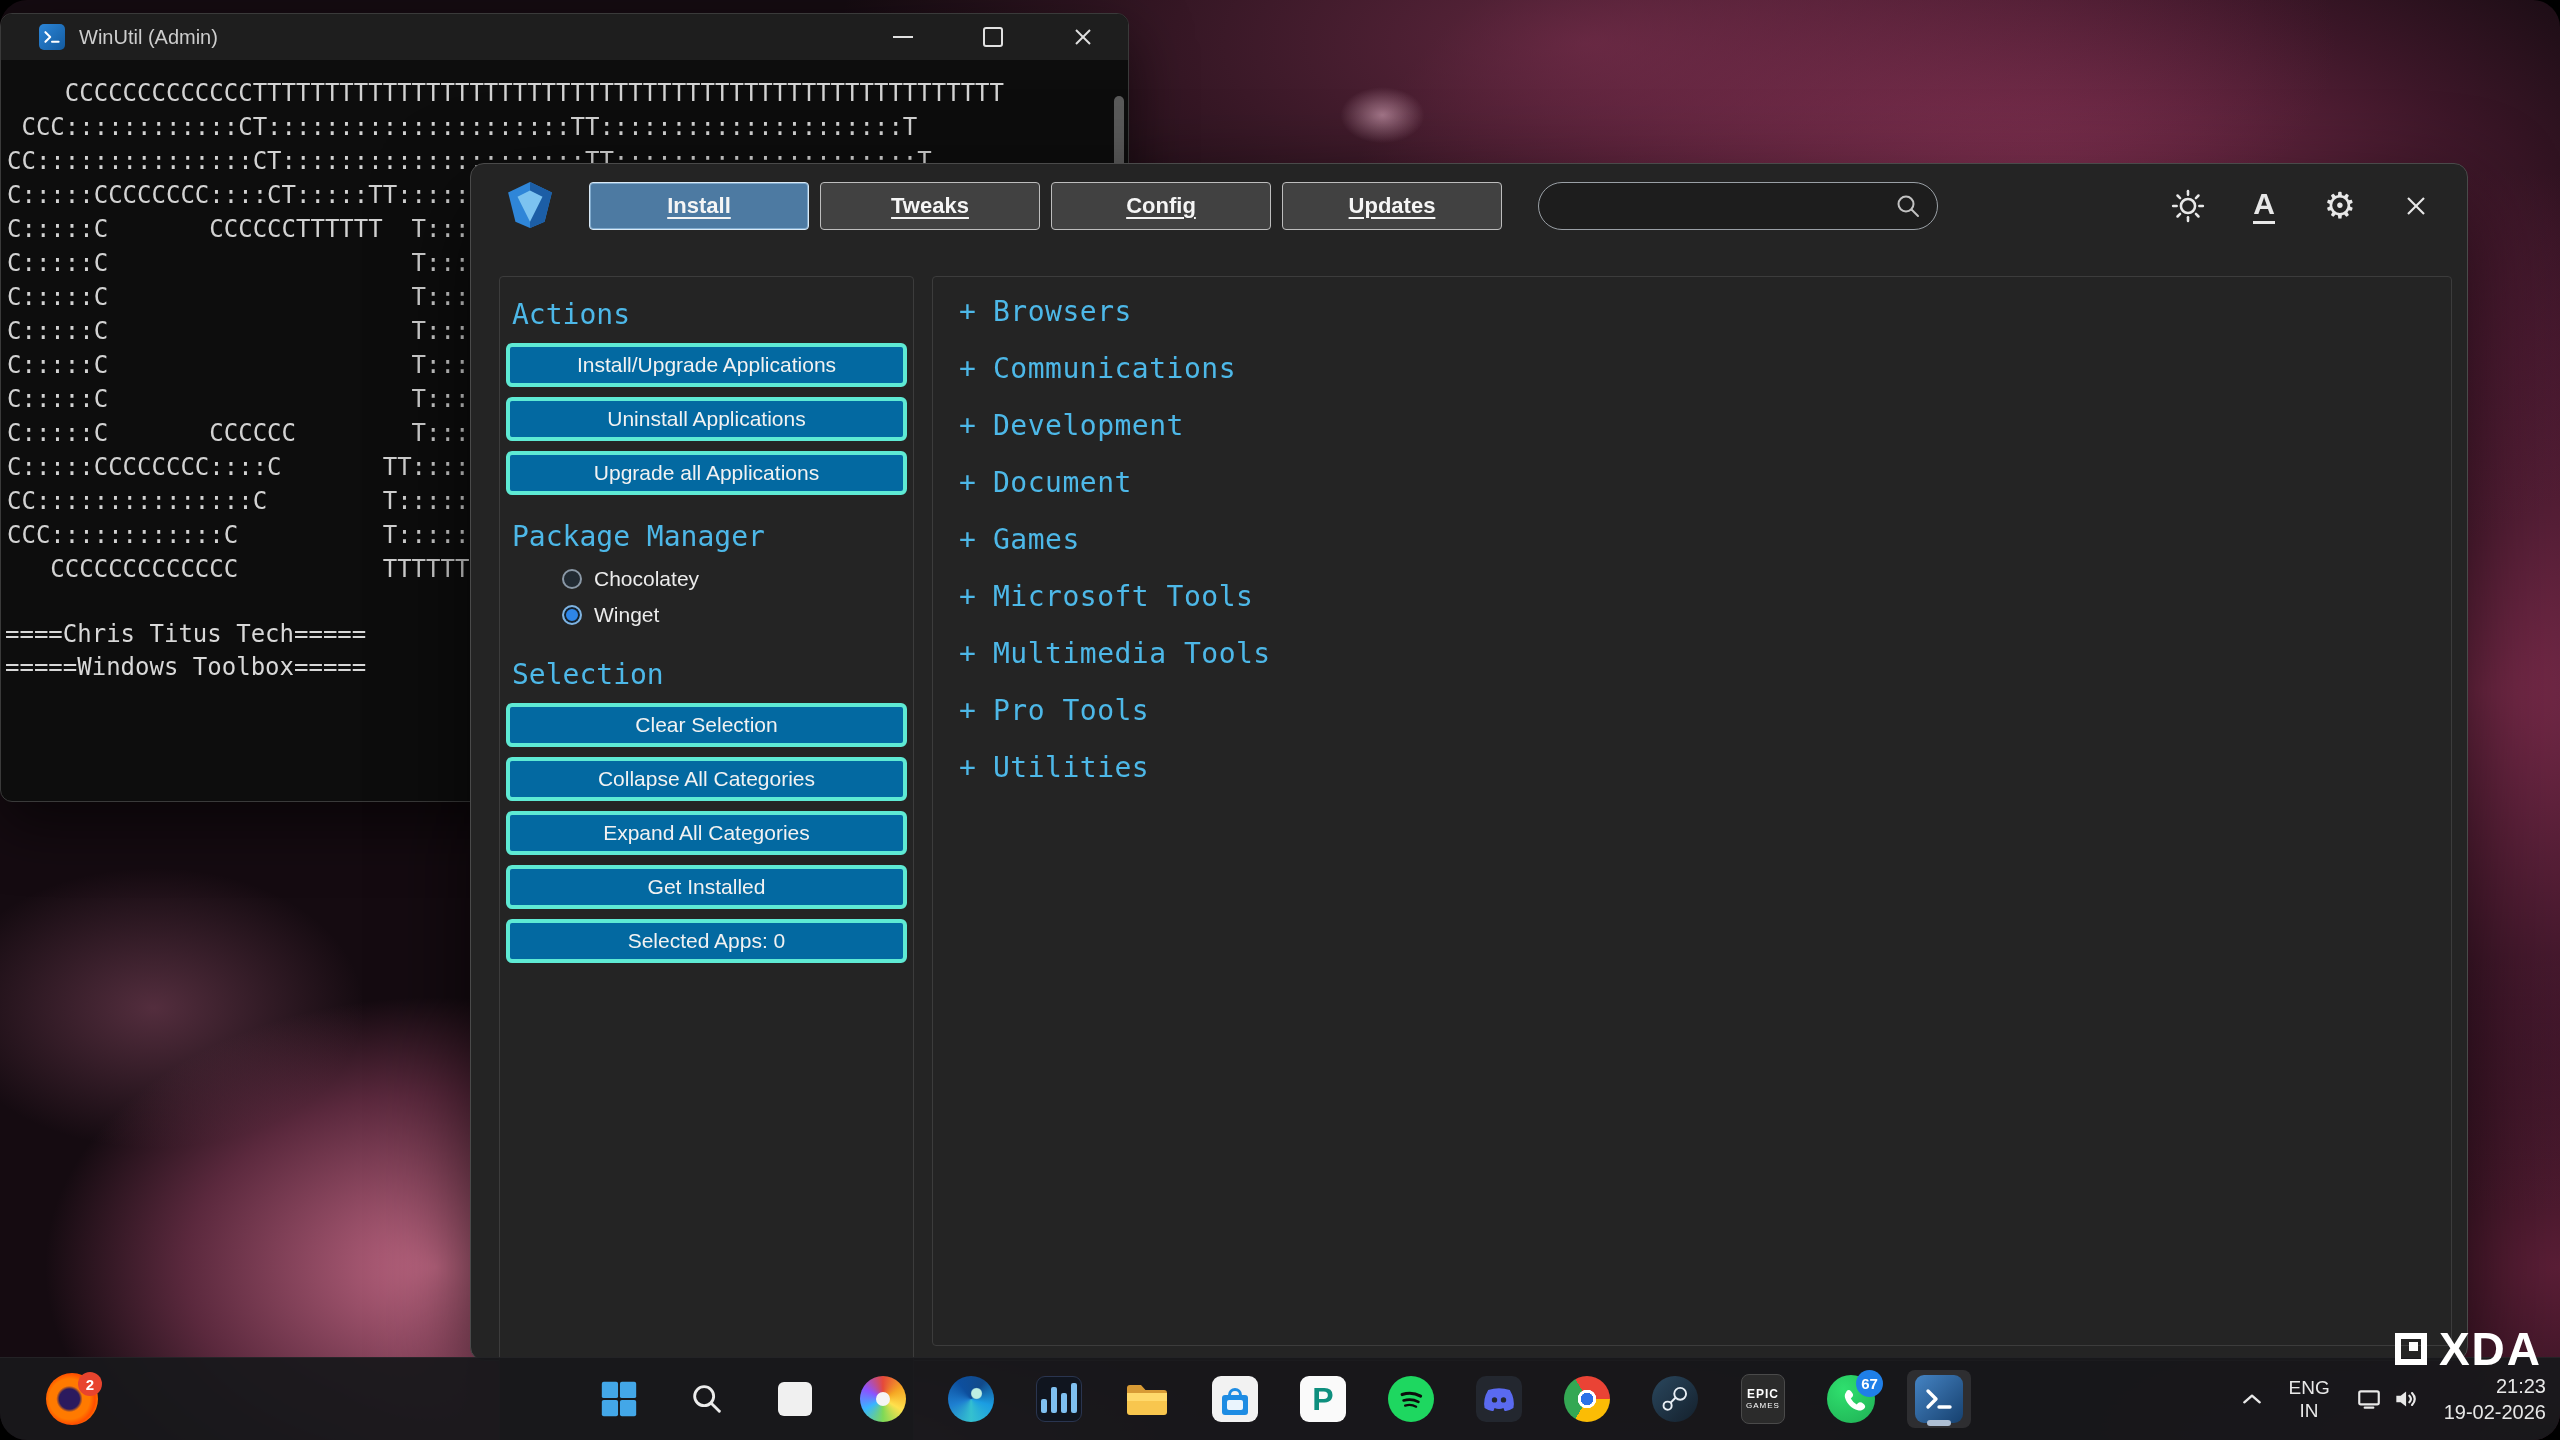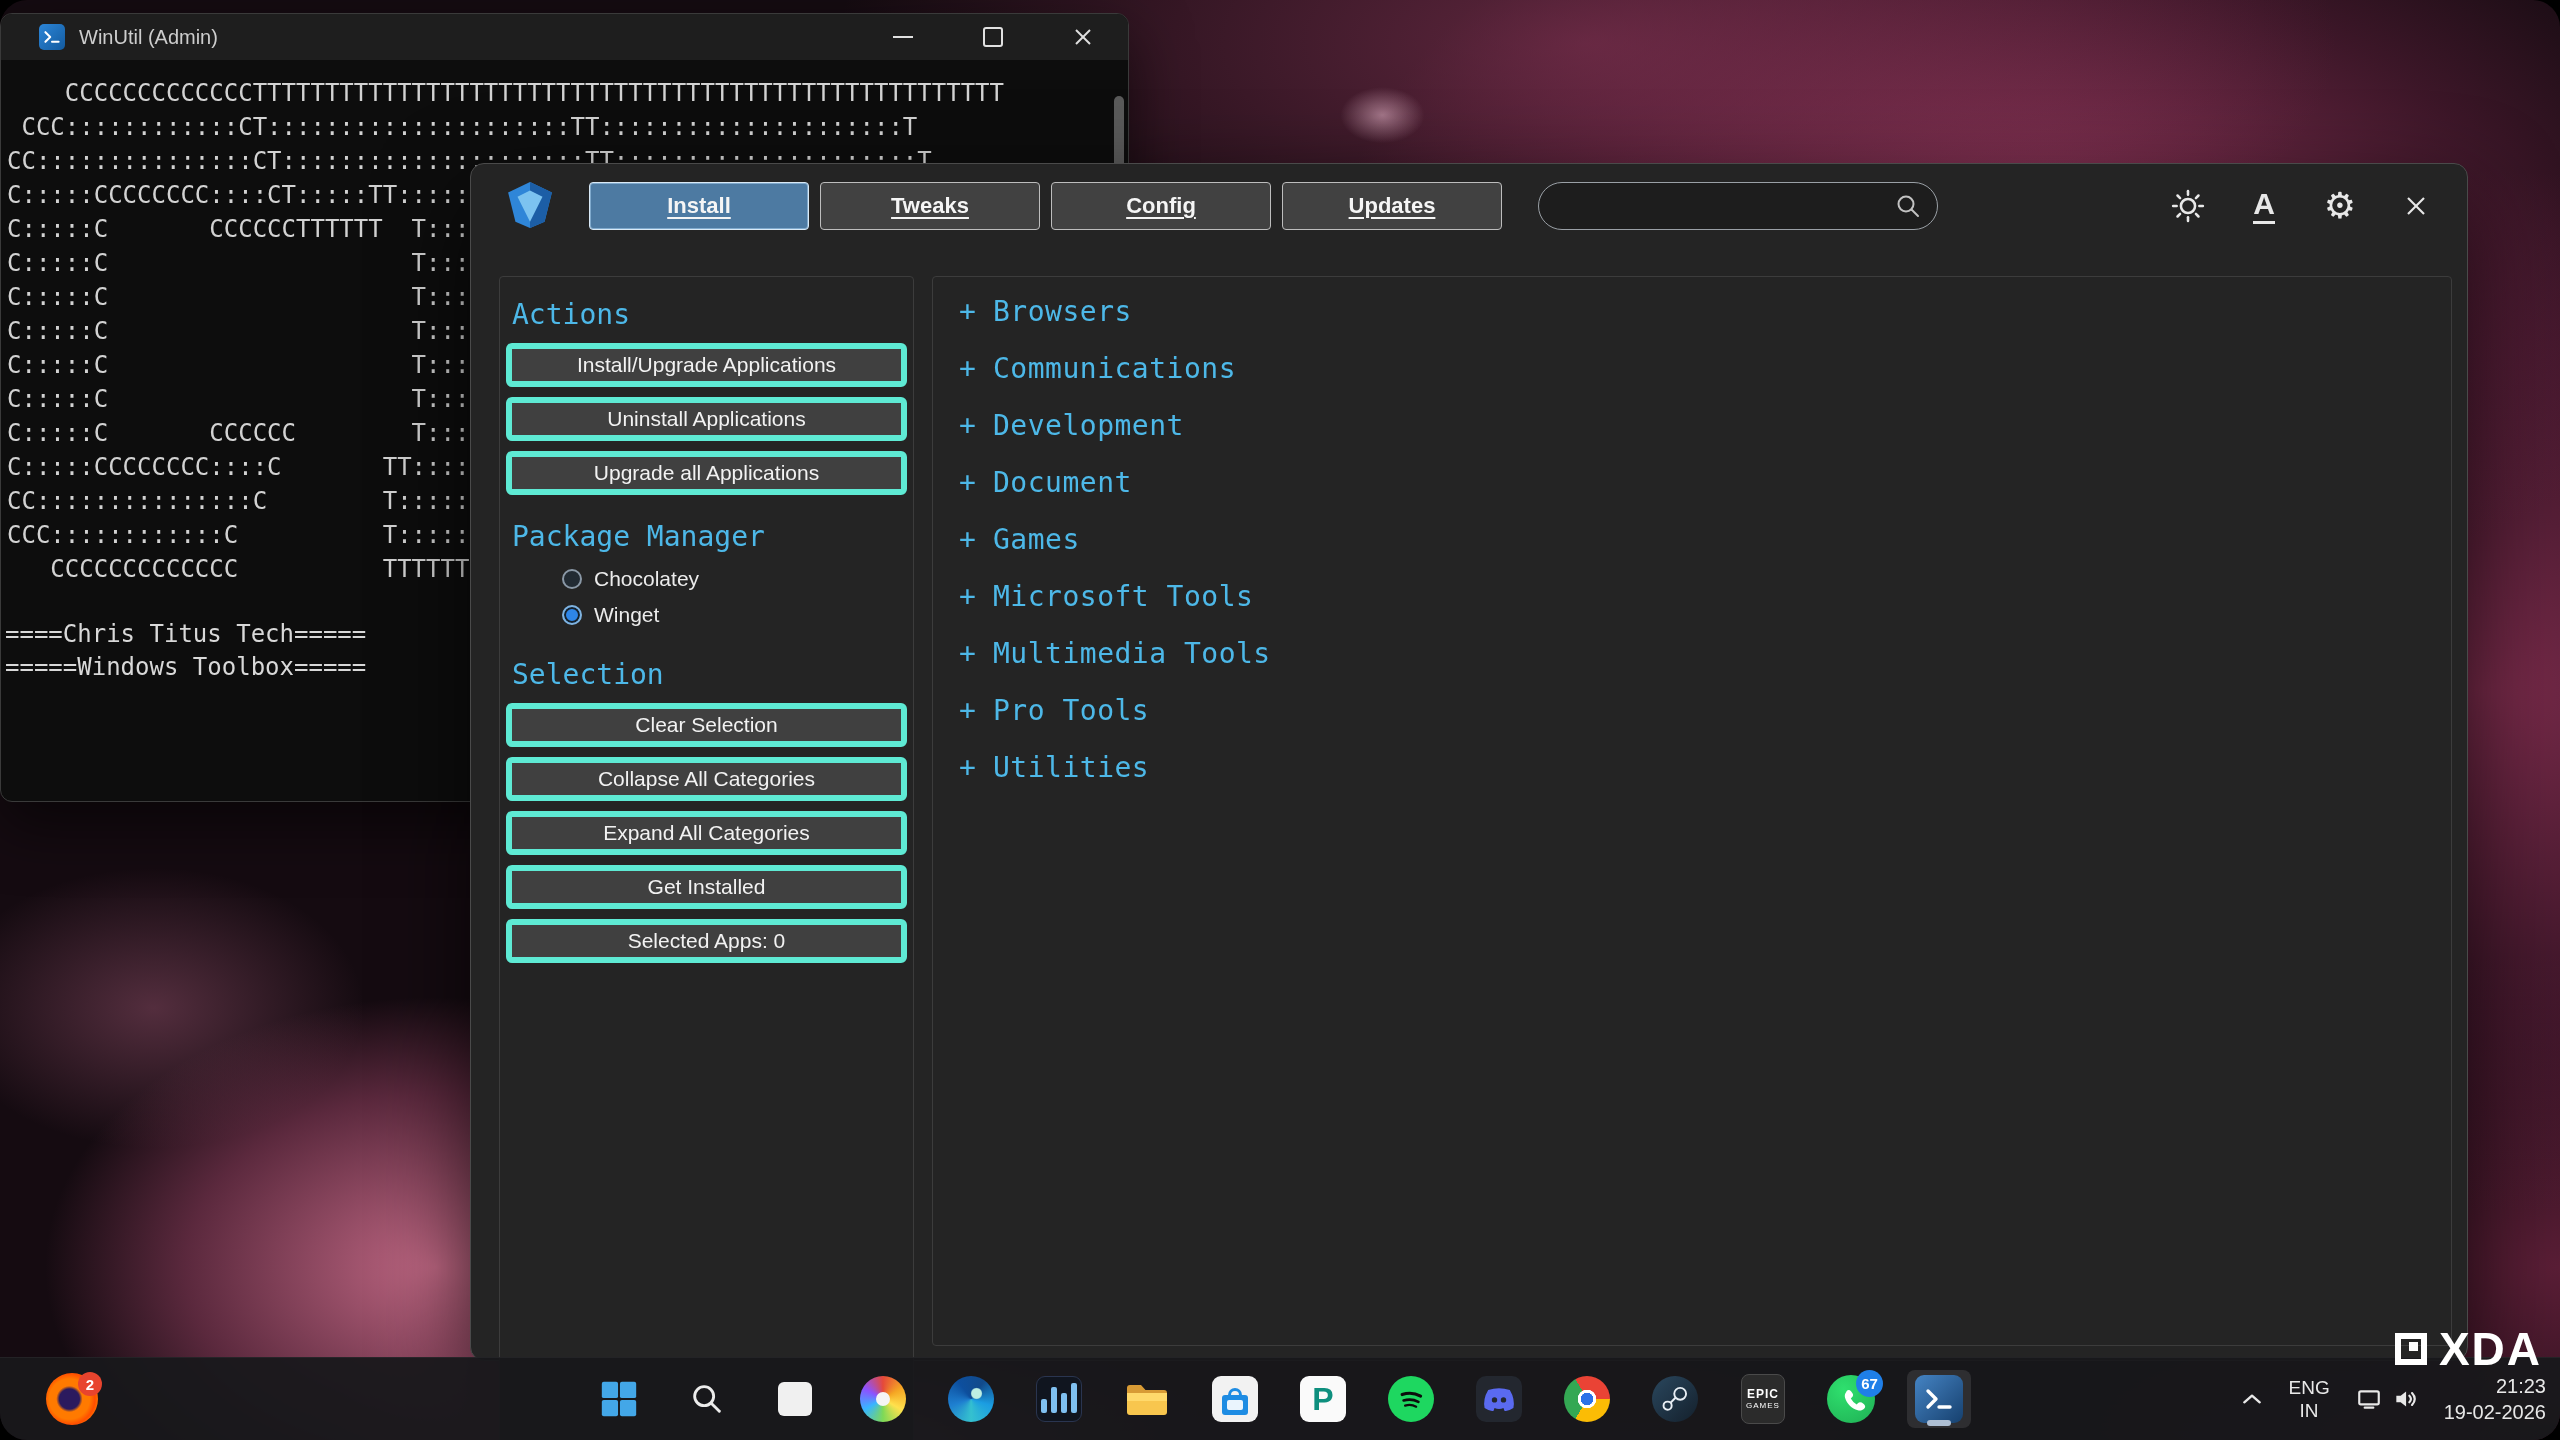--- a/index.html
+++ b/index.html
@@ -59,21 +59,21 @@
   .gear-glyph{font-size:36px;font-family:"DejaVu Sans",sans-serif;line-height:1;}
 
   .wu-panel{position:absolute;top:112px;background:#242424;border:1px solid #3c3c3c;border-radius:4px;box-sizing:border-box;}
   .wu-sidebar{left:28px;width:415px;height:1363px;padding:10px 0 0 0;overflow:hidden;}
   .wu-main{left:461px;width:1520px;height:1070px;padding-top:6px;overflow:hidden;}
 
   .wu-heading{font-family:"DejaVu Sans Mono","Liberation Mono",monospace;font-size:28px;line-height:36px;
     color:#4db8e8;margin:10px 0 6px 12px;}
   .wu-heading.spaced{margin-top:24px;}
   .wu-btn{display:block;width:calc(100% - 12px);height:44px;margin:10px auto 0;box-sizing:border-box;
-    background:#404040;border:6px solid #5eead4;border-radius:6px;color:#f2f2f2;
+    background:#0369a1;border:4px solid #5eead4;border-radius:6px;color:#f2f2f2;
     font-family:"Liberation Sans",sans-serif;font-size:21px;cursor:pointer;}
   .wu-radio-row{display:flex;align-items:center;height:36px;margin-left:62px;cursor:pointer;}
   .radio-circle{width:20px;height:20px;border-radius:50%;border:2px solid #8a98a6;background:#222b33;
     box-sizing:border-box;margin-right:12px;flex:0 0 auto;}
   .wu-radio-row.checked .radio-circle{border-color:#7fb3e0;background:#2e86e8;box-shadow:inset 0 0 0 2px #16222c;}
   .wu-radio-row .radio-label{color:#ececec;font-size:21px;}
 
   .wu-category{display:flex;align-items:center;height:57px;padding-left:26px;cursor:pointer;
     font-family:"DejaVu Sans Mono","Liberation Mono",monospace;font-size:28px;color:#4db8e8;}
   .wu-category .plus{width:18px;}

